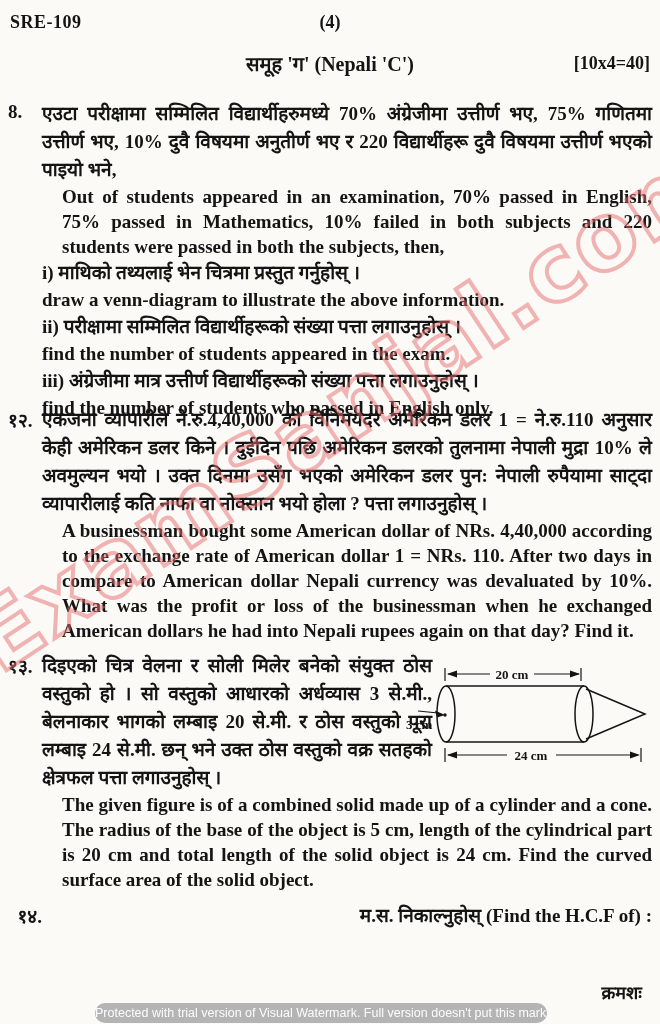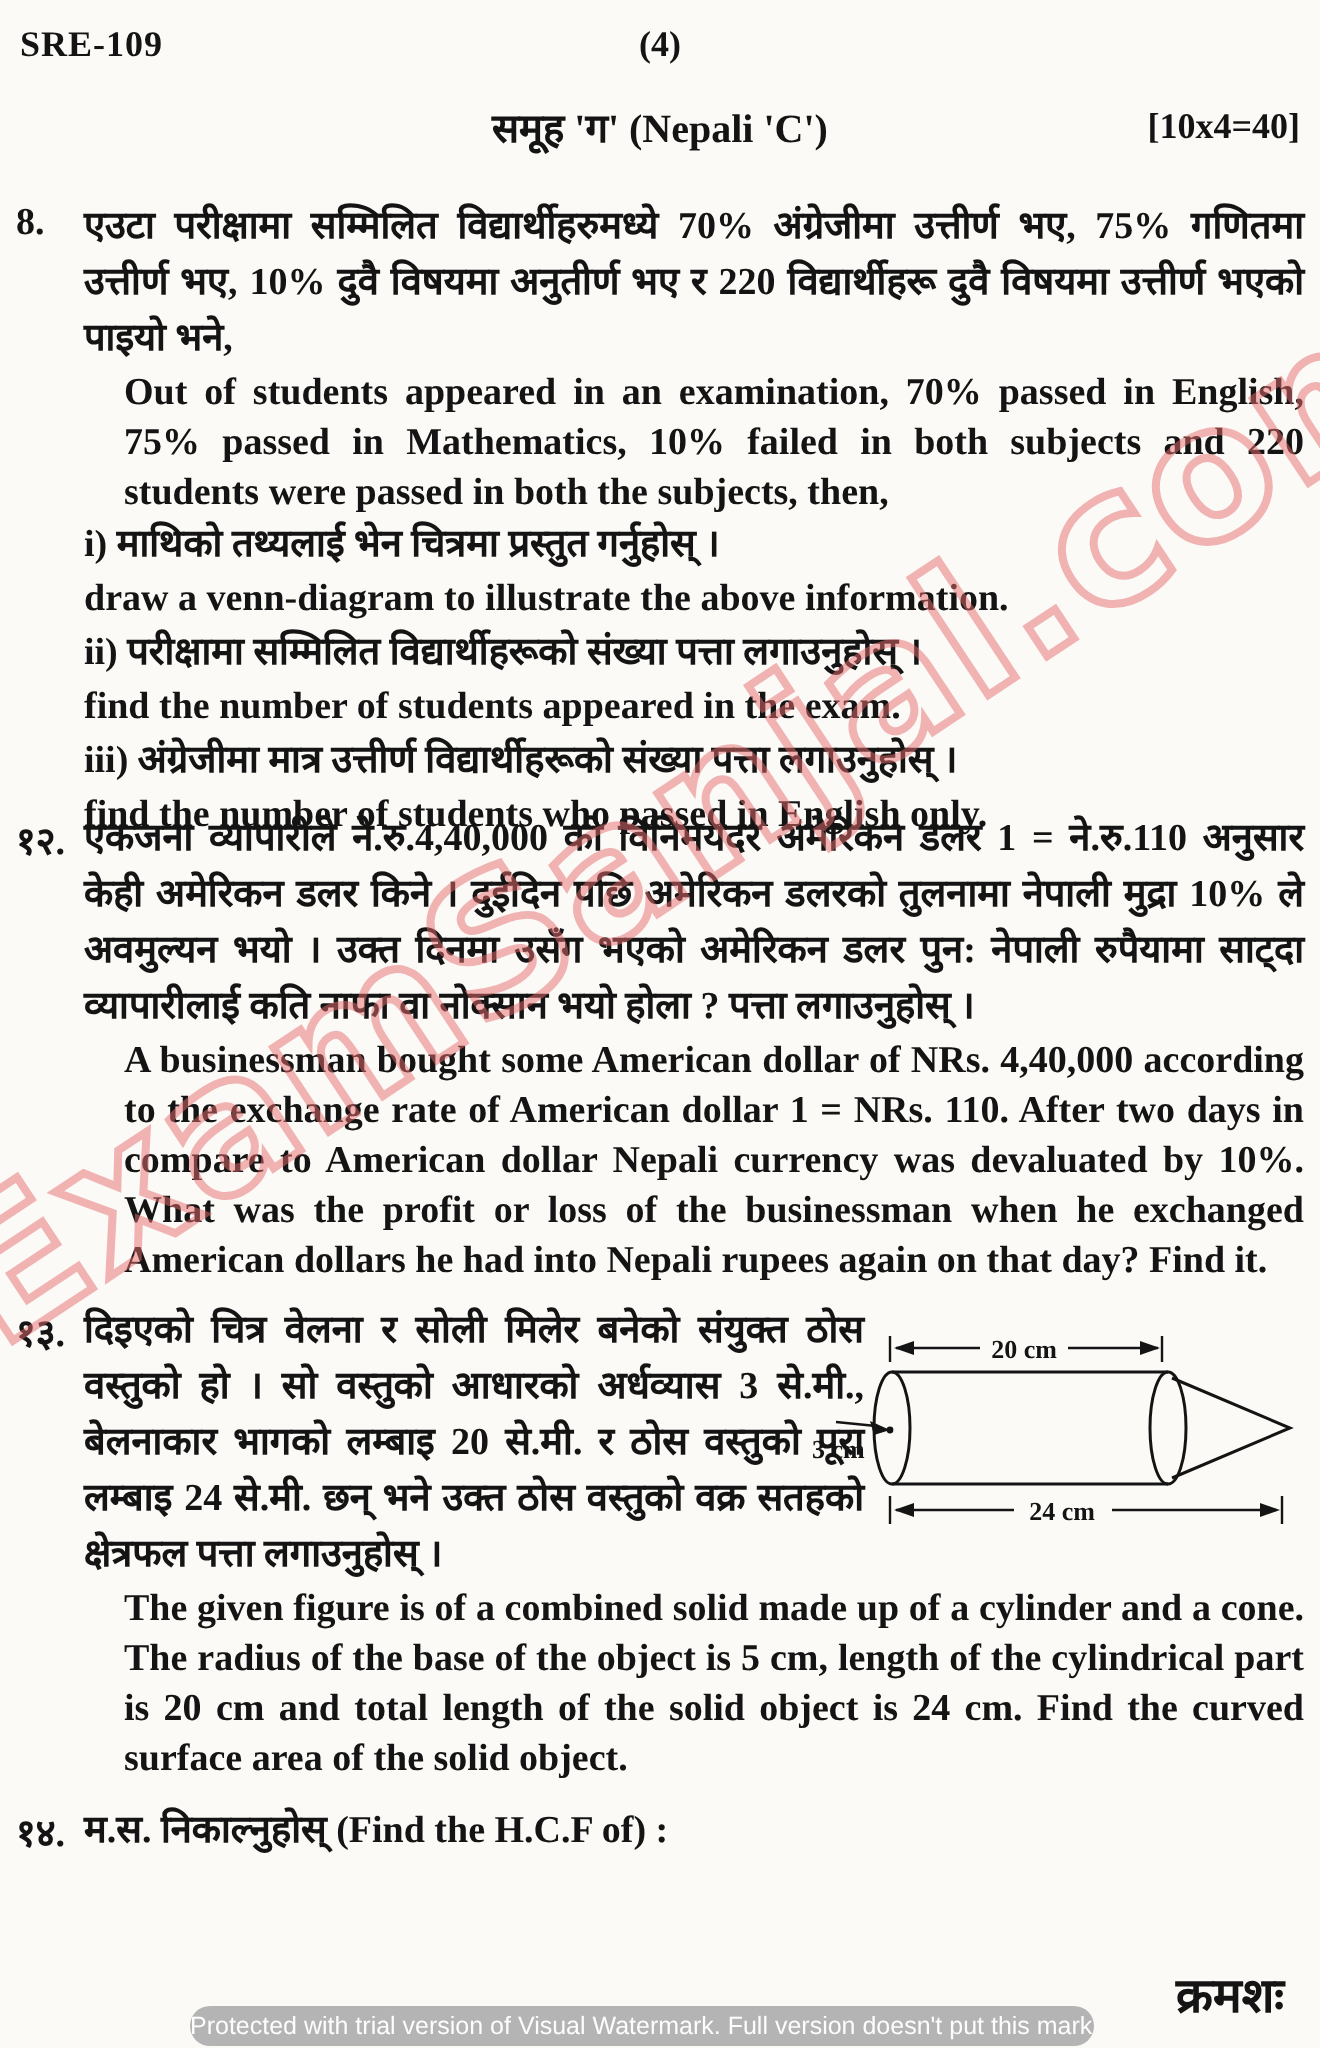--- a/index.html
+++ b/index.html
@@ -21,33 +21,33 @@
   .q-body { margin-left:34px; }
 
   .para-np { font-size:19px; line-height:28px; text-align:justify; }
   .para-en { font-size:19px; line-height:25px; text-align:justify;margin-left:20px; }
   .sub-np  { font-size:19px; line-height:28px; }
   .sub-en  { font-size:19px; line-height:26px; }
 
   #q11 { top:100px; }
   #q12 { top:406px; }
   #q13 { top:652px; }
-  #q14 { top:902px; }
+  #q14 { top:902px;text-align:right; }
 
   #q13 .q-body { position:relative; }
   .q13-np { width:390px; }
   .figure { position:absolute; right:0; top:2px; width:248px; height:118px; }
   svg .ink   { stroke:#141414; fill:none; stroke-width:1.5; }
   svg .thin  { stroke:#141414; fill:none; stroke-width:1.2; }
   svg .solid { fill:#141414; stroke:none; }
   svg text { font-family:"Liberation Serif","DejaVu Serif",serif; font-size:13px; font-weight:700; fill:#141414; }
 
   .q14-expr { font-size:20px; line-height:30px; margin-top:6px; padding-left:10px; white-space:pre; }
 
-  .continued { right:18px; top:980px; font-size:24px; }
+  .continued { right:18px; top:980px; font-size:18px; }
 
   .pill {
     left:95px; top:1003px; width:452px; height:20px;
     background:#b4b4b4; border-radius:10px;
     color:#fdfdfd; font-family:"Liberation Sans","DejaVu Sans",sans-serif;
     font-weight:400; font-size:12.5px; line-height:20px; text-align:center;
     white-space:nowrap; overflow:hidden;
   }
 
   .watermark {

